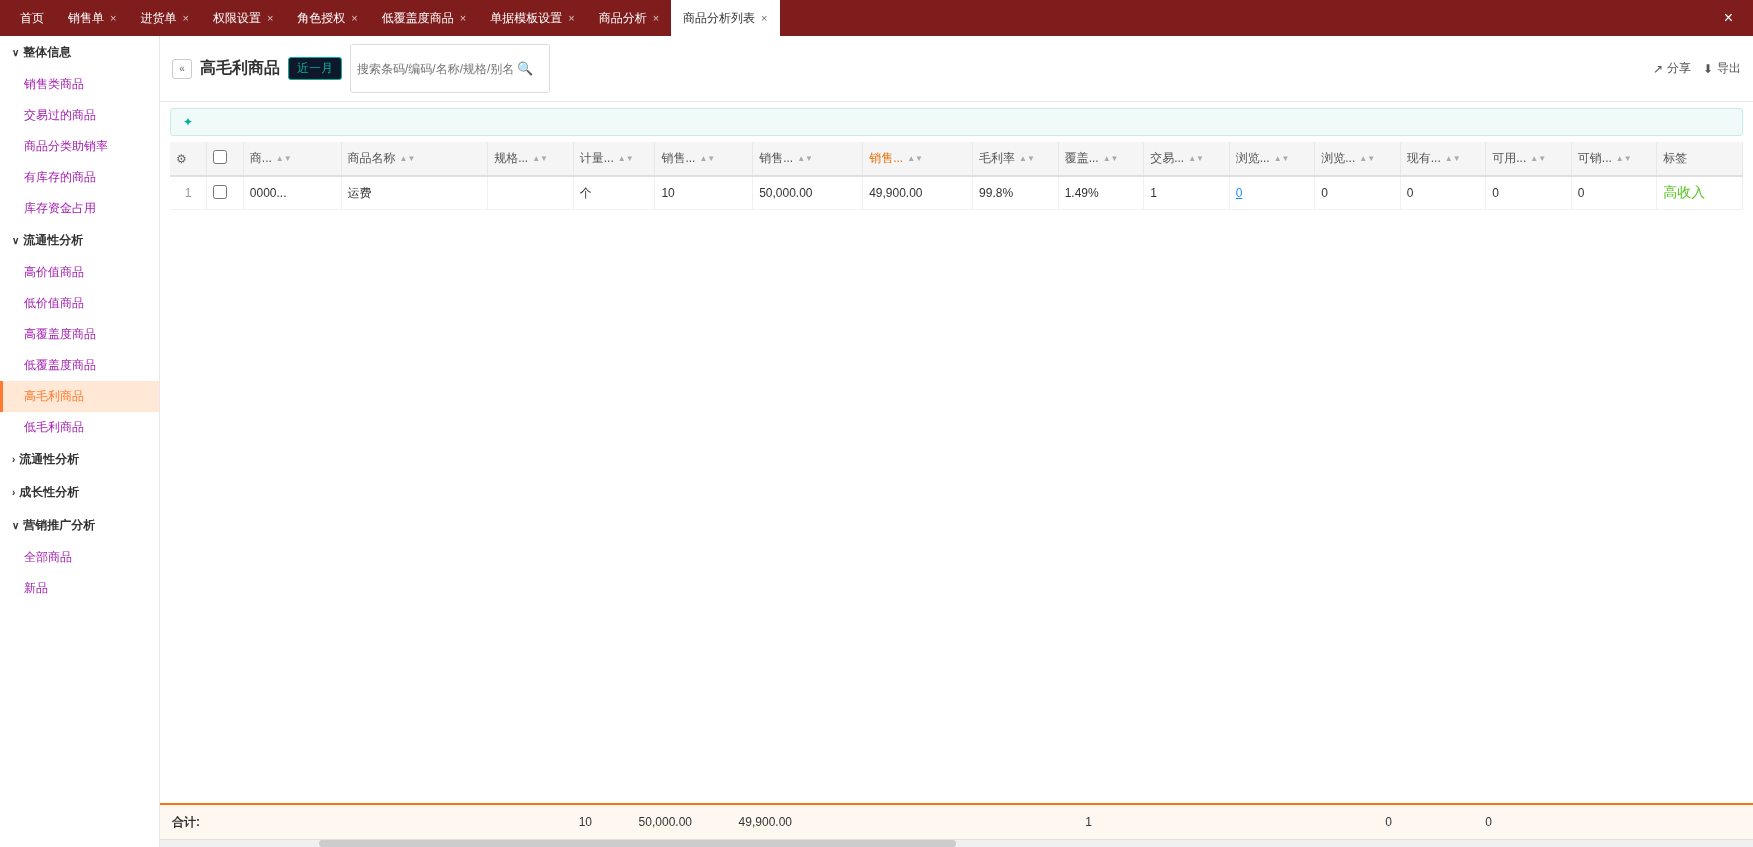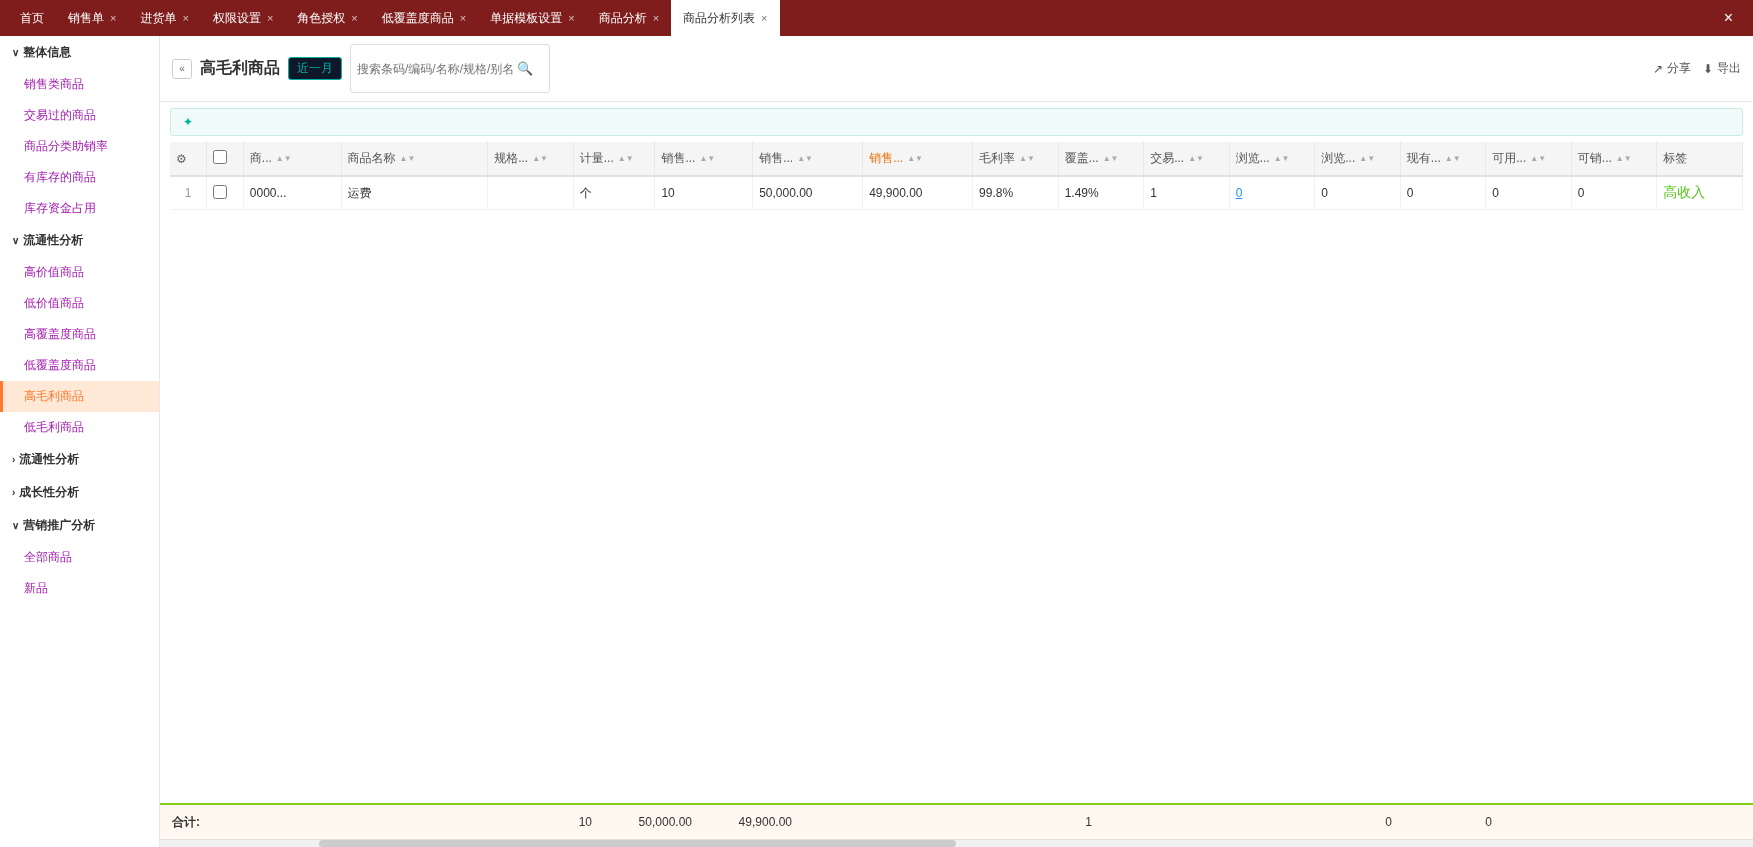--- a/index.html
+++ b/index.html
@@ -223,21 +223,21 @@
     .row-num { color: #999; text-align: center; }
     .tag-high-income {
       color: #52c41a;
       font-size: 14px;
     }
     .link-cell { color: #1890ff; cursor: pointer; text-decoration: underline; }
 
     
     .footer-row {
       background: #fff8f0;
-      border-top: 2px solid #84cc16;
+      border-top: 2px solid #f97316;
       display: flex;
       align-items: center;
       padding: 8px 12px;
       font-size: 12px;
       color: #333;
       min-height: 36px;
       flex-shrink: 0;
     }
     .footer-label { margin-right: 20px; font-weight: bold; }
     .footer-values {

